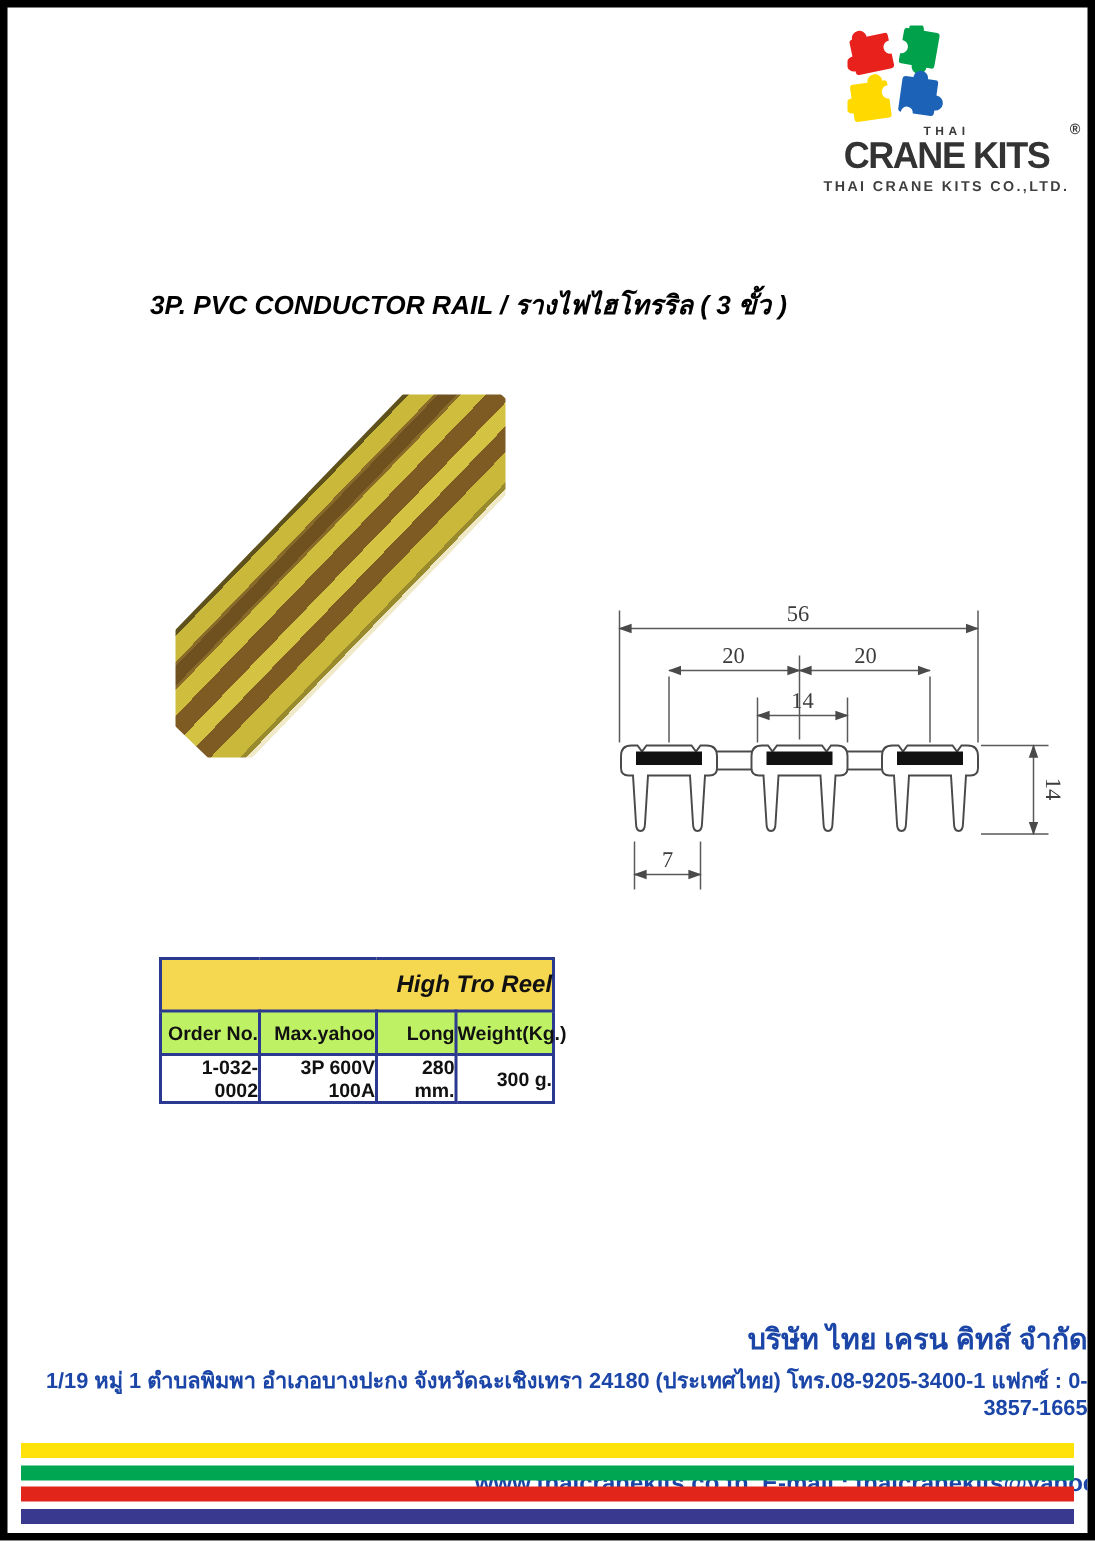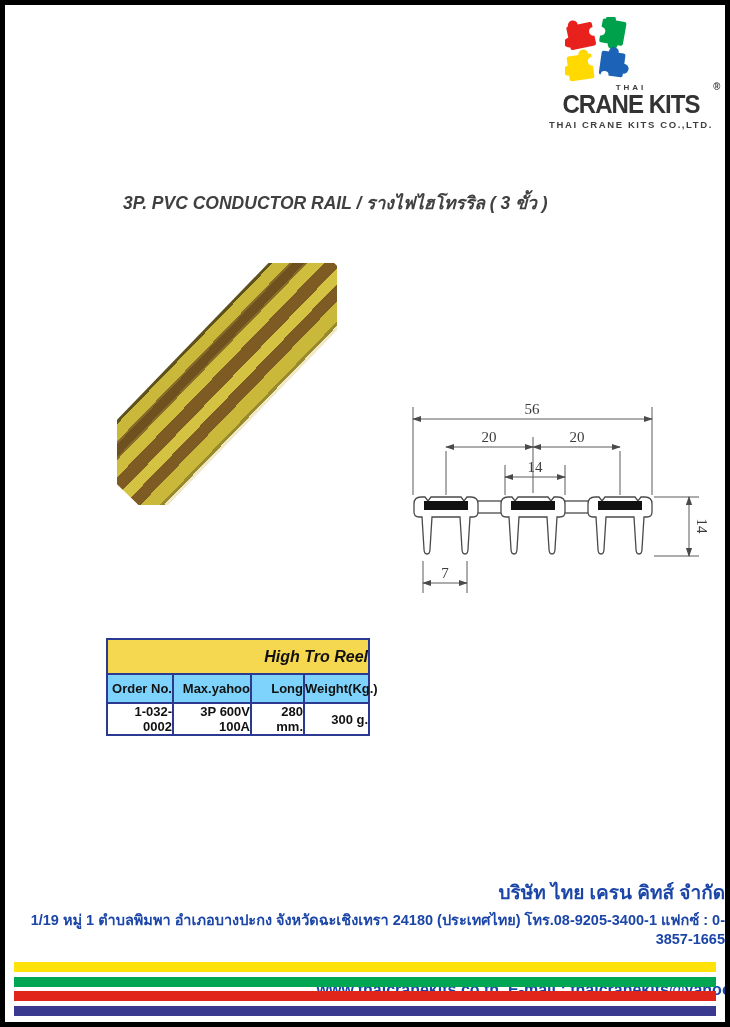--- a/index.html
+++ b/index.html
@@ -11,21 +11,21 @@
   .logo{position:absolute;top:12px;right:10px;width:168px;text-align:center;}
   .logo svg{display:block;margin:0 auto 0 18px;}
   .logo-thai{font-size:8px;font-weight:bold;letter-spacing:3px;color:#3a3a3a;margin-top:-2px;}
   .logo-brand{position:relative;font-size:25px;font-weight:bold;letter-spacing:-1px;
               color:#333;transform:scaleX(.96);line-height:1.0;}
   .logo-reg{position:absolute;top:-10px;right:-8px;font-size:10px;font-weight:bold;}
   .logo-co{font-size:9.5px;font-weight:bold;letter-spacing:1.6px;color:#3f3f3f;margin-top:2px;}
 
   
   .title{position:absolute;left:95px;top:184px;font-size:17.5px;font-weight:bold;
-         font-style:italic;color:#404040;margin-left:23px;}
+         font-style:italic;color:#000000;}
 
   
   .photo{position:absolute;left:112px;top:258px;width:220px;height:242px;overflow:hidden;}
   .rail{position:absolute;left:-45px;top:64px;width:310px;height:96px;
         transform:rotate(-46deg);
         background:linear-gradient(180deg,
           #5e511c 0 3px,
           #c9b83a 3px 15px,
           #8a6a28 15px 17px,#6f5120 17px 26px,#8a6a28 26px 28px,
           #cfbd3e 28px 40px,
@@ -41,21 +41,21 @@
   .drawing text{font-family:"Liberation Serif",serif;font-size:15px;fill:#3c3c3c;}
   .dl{stroke:#5a5a5a;stroke-width:1;fill:none;}
   .prof{stroke:#4a4a4a;stroke-width:1.3;fill:#fff;}
 
   
   .spec{position:absolute;left:101px;top:633px;border-collapse:collapse;
         table-layout:fixed;width:262px;}
   .spec td{border:2px solid #2B3A90;text-align:right;vertical-align:middle;
            font-weight:bold;color:#111;padding:0;}
   .spec .t-title{background:#F6D850;font-style:italic;font-size:16px;height:33px;}
-  .spec .t-head td{background:#7dd3fc;font-size:13px;height:27px;}
+  .spec .t-head td{background:#bef264;font-size:13px;height:27px;}
   .spec .t-row td{background:#fff;font-size:13px;height:29px;}
 
   
   .material{position:absolute;left:100px;top:768px;font-size:15px;font-weight:bold;
             font-style:italic;color:#222;}
   .material .val{margin-left:32px;word-spacing:8px;}
 
   
   .footer{position:absolute;left:0;width:100%;text-align:right;color:#1B46A8;font-weight:bold;}
   .f1{top:872px;font-size:19px;}

